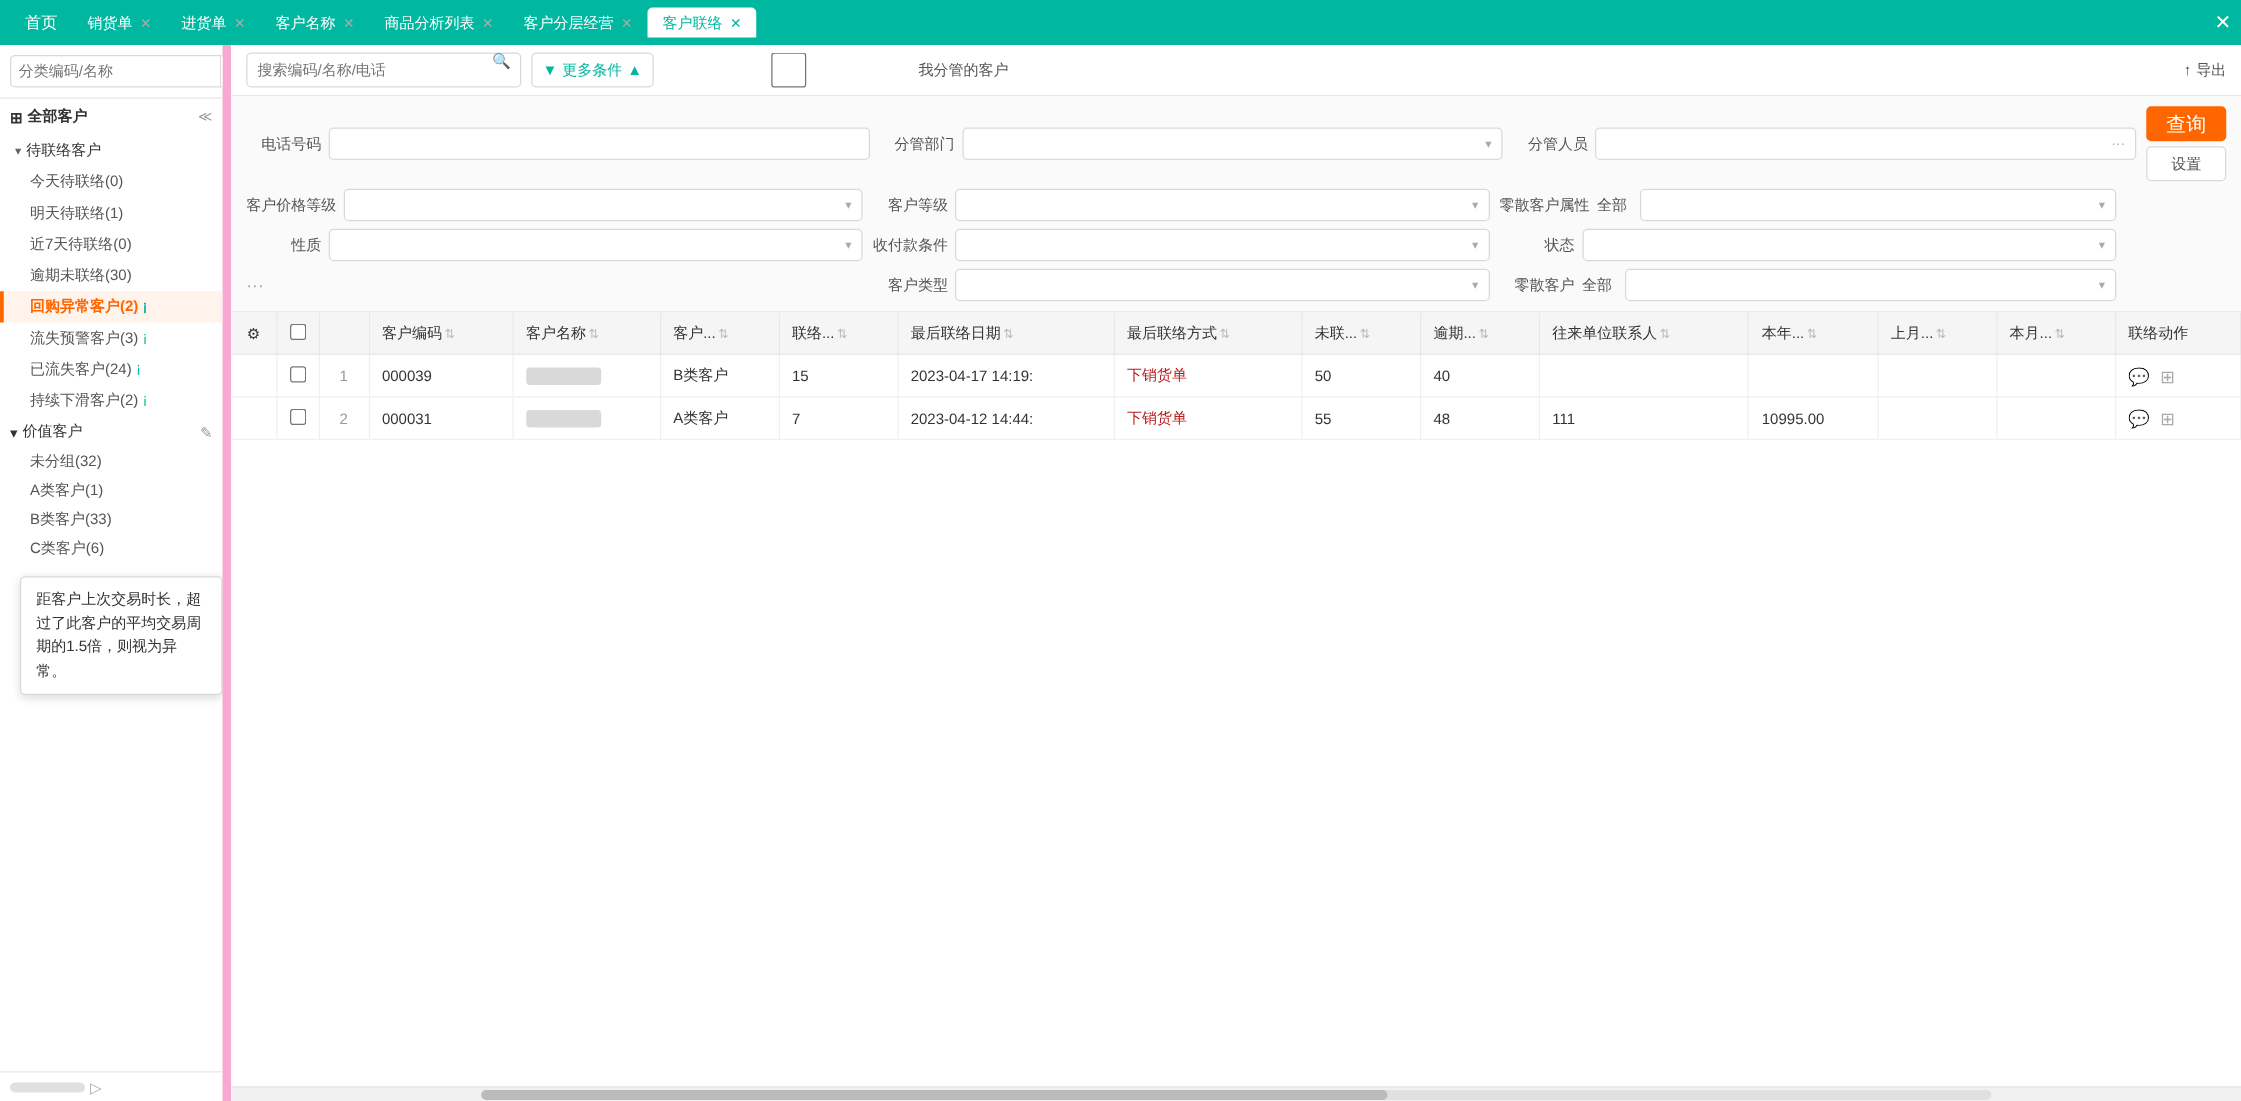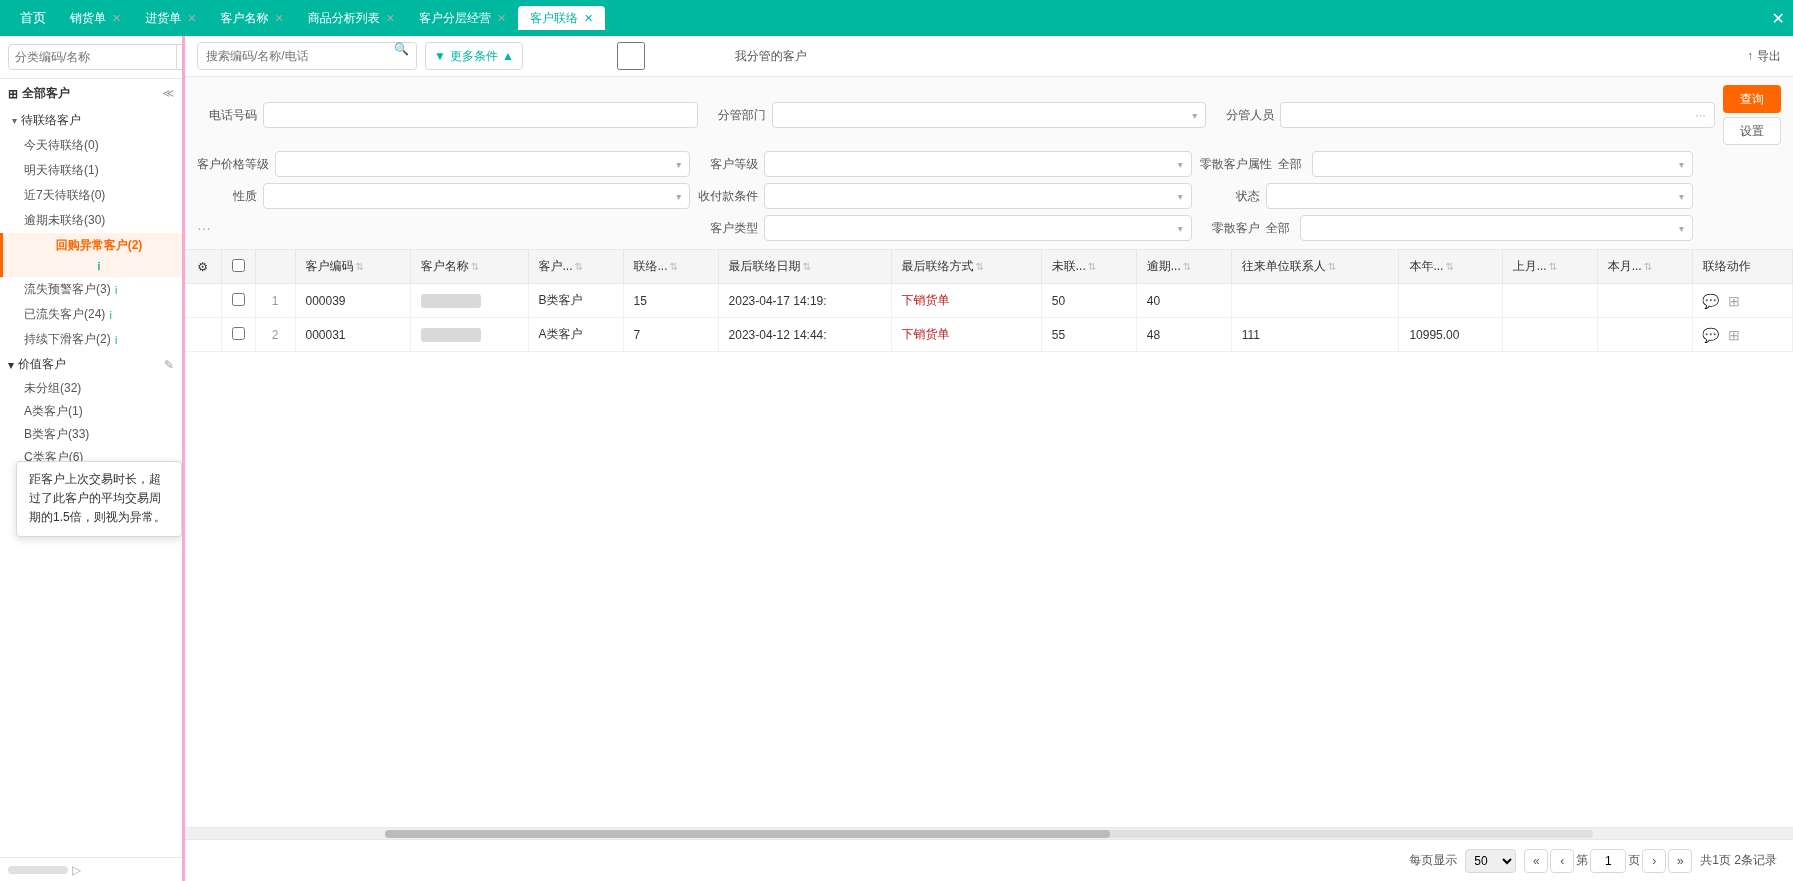--- a/index.html
+++ b/index.html
@@ -14,21 +14,21 @@
     }
     .top-nav .nav-item.active { background: #fff; color: #00b8a0; border-radius: 4px 4px 0 0; }
     .top-nav .nav-item .close-x { margin-left: 6px; font-size: 11px; color: #aaa; }
     .top-nav .nav-item.active .close-x { color: #00b8a0; }
     .top-nav-right { margin-left: auto; color: #fff; font-size: 16px; cursor: pointer; }
 
     
     .main-layout { display: flex; height: calc(881px - 36px); background: #fff; }
 
     
-    .sidebar { width: 185px; min-width: 185px; background: #fff; border-right: 3px solid #f9a8d4; display: flex; flex-direction: column; overflow: hidden; }
+    .sidebar { width: 185px; min-width: 185px; background: #fff; border-right: 7px solid #f9a8d4; display: flex; flex-direction: column; overflow: hidden; }
     .sidebar-search { padding: 8px; display: flex; align-items: center; border-bottom: 1px solid #e8e8e8; }
     .sidebar-search input { flex: 1; border: 1px solid #d9d9d9; border-radius: 4px 0 0 4px; padding: 4px 6px; height: 26px; outline: none; }
     .sidebar-search .search-btn { background: #fff; border: 1px solid #d9d9d9; border-left: none; border-radius: 0 4px 4px 0; padding: 4px 6px; cursor: pointer; height: 26px; }
     .sidebar-section { padding: 6px 8px; display: flex; align-items: center; justify-content: space-between; }
     .sidebar-section-title { font-weight: bold; font-size: 13px; color: #333; display: flex; align-items: center; gap: 4px; }
     .sidebar-collapse-btn { cursor: pointer; color: #999; font-size: 11px; }
     .sidebar-tree { flex: 1; overflow-y: auto; padding: 0 0 8px 0; }
     .sidebar-group { }
     .sidebar-group-title { padding: 4px 8px 4px 12px; color: #333; cursor: pointer; display: flex; align-items: center; gap: 4px; font-size: 12px; }
     .sidebar-group-title .arrow { font-size: 10px; color: #666; }
@@ -52,21 +52,21 @@
     .filter-bar { background: #fff; padding: 6px 12px; border-bottom: 1px solid #e8e8e8; display: flex; align-items: center; gap: 8px; }
     .filter-bar input { border: 1px solid #d9d9d9; border-radius: 4px; padding: 4px 8px; height: 28px; width: 200px; outline: none; }
     .filter-more { display: flex; align-items: center; gap: 4px; color: #00b8a0; cursor: pointer; font-size: 12px; border: 1px solid #d9d9d9; border-radius: 4px; padding: 3px 8px; height: 28px; }
     .filter-checkbox { display: flex; align-items: center; gap: 4px; color: #555; }
     .export-btn { margin-left: auto; color: #555; cursor: pointer; display: flex; align-items: center; gap: 4px; }
     .filter-row { display: flex; align-items: center; gap: 6px; }
     .filter-label { color: #555; white-space: nowrap; min-width: 60px; text-align: right; font-size: 12px; }
     .filter-input { flex: 1; border: 1px solid #d9d9d9; border-radius: 4px; padding: 3px 8px; height: 26px; outline: none; background: #fff; }
     .filter-select { flex: 1; border: 1px solid #d9d9d9; border-radius: 4px; padding: 3px 8px; height: 26px; background: #fff; display: flex; align-items: center; justify-content: space-between; cursor: pointer; }
     .filter-select-arrow { color: #aaa; font-size: 10px; }
-    .btn-query { background: #ff6600; color: #fff; border: none; border-radius: 4px; padding: 5px 16px; cursor: pointer; font-size: 12px; height: 28px; }
+    .btn-query { background: #ff6600; color: #fff; border: none; border-radius: 4px; padding: 5px 16px; cursor: pointer; font-size: 16px; height: 28px; }
     .btn-settings { background: #fff; color: #555; border: 1px solid #d9d9d9; border-radius: 4px; padding: 5px 16px; cursor: pointer; font-size: 12px; height: 28px; }
 
     
     .table-area { flex: 1; overflow: auto; }
     table { width: 100%; border-collapse: collapse; min-width: 1400px; }
     table thead tr { background: #f5f5f5; }
     table thead th { padding: 8px 10px; text-align: left; border-bottom: 1px solid #e8e8e8; border-right: 1px solid #e8e8e8; color: #333; font-weight: normal; white-space: nowrap; font-size: 12px; }
     table tbody tr { background: #fff; border-bottom: 1px solid #f0f0f0; }
     table tbody td { padding: 8px 10px; border-right: 1px solid #f0f0f0; color: #333; white-space: nowrap; font-size: 12px; }
     .table-checkbox { width: 30px; text-align: center; }
@@ -149,21 +149,21 @@
           <span class="arrow">▾</span>
           <span>待联络客户</span>
         </div>
         <div class="sidebar-item">今天待联络(0)</div>
         <div class="sidebar-item">明天待联络(1)</div>
         <div class="sidebar-item">近7天待联络(0)</div>
         <div class="sidebar-item">逾期未联络(30)</div>
       </div>
 
       <div style="position:relative;">
-        <div class="sidebar-item active" style="display:flex;align-items:center;gap:4px;flex-direction:column;">
+        <div class="sidebar-item active" style="display:flex;align-items:center;gap:4px;">
           <span>回购异常客户(2)</span>
           <span style="color:#00b8a0;font-size:11px;">ℹ</span>
         </div>
         <div class="tooltip-box">
           <span>距客户上次交易时长，超过了此客户的平均交易周期的1.5倍，则视为异常。</span>
         </div>
       </div>
       <div class="sidebar-item" style="display:flex;align-items:center;gap:4px;">
         <span>流失预警客户(3)</span>
         <span style="color:#00b8a0;font-size:11px;">ℹ</span>
@@ -453,32 +453,14 @@
         </tbody>
       </table>
     </div>
 
     <div class="scrollbar-area">
       <div class="scrollbar-track">
         <div class="scrollbar-thumb"></div>
       </div>
     </div>
 
-    <div class="pagination-bar">
-      <span class="pagination-label">每页显示</span>
-      <select class="pagination-select">
-        <option>50</option>
-        <option>100</option>
-        <option>200</option>
-      </select>
-      <div class="pagination-nav">
-        <button class="pagination-btn">«</button>
-        <button class="pagination-btn">‹</button>
-        <span class="pagination-label">第</span>
-        <input type="text" class="pagination-input" value="1" style="">
-        <span class="pagination-label">页</span>
-        <button class="pagination-btn">›</button>
-        <button class="pagination-btn">»</button>
-      </div>
-      <span class="pagination-total">共1页 2条记录</span>
-    </div>
   </div>
 </div>
 
 </body></html>

